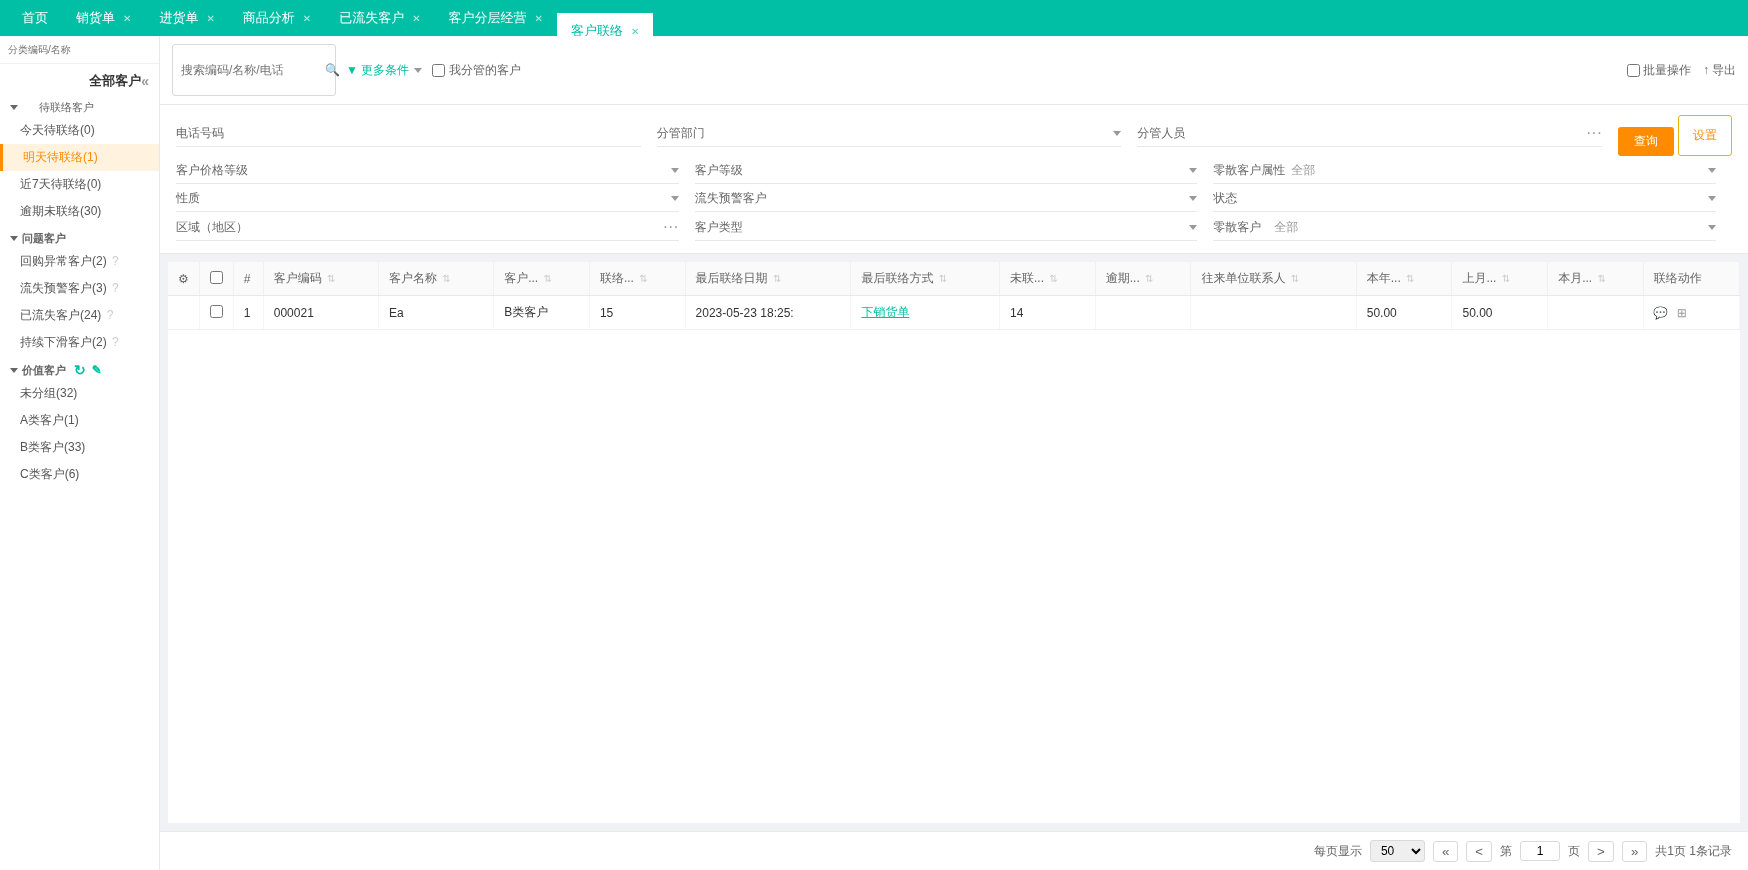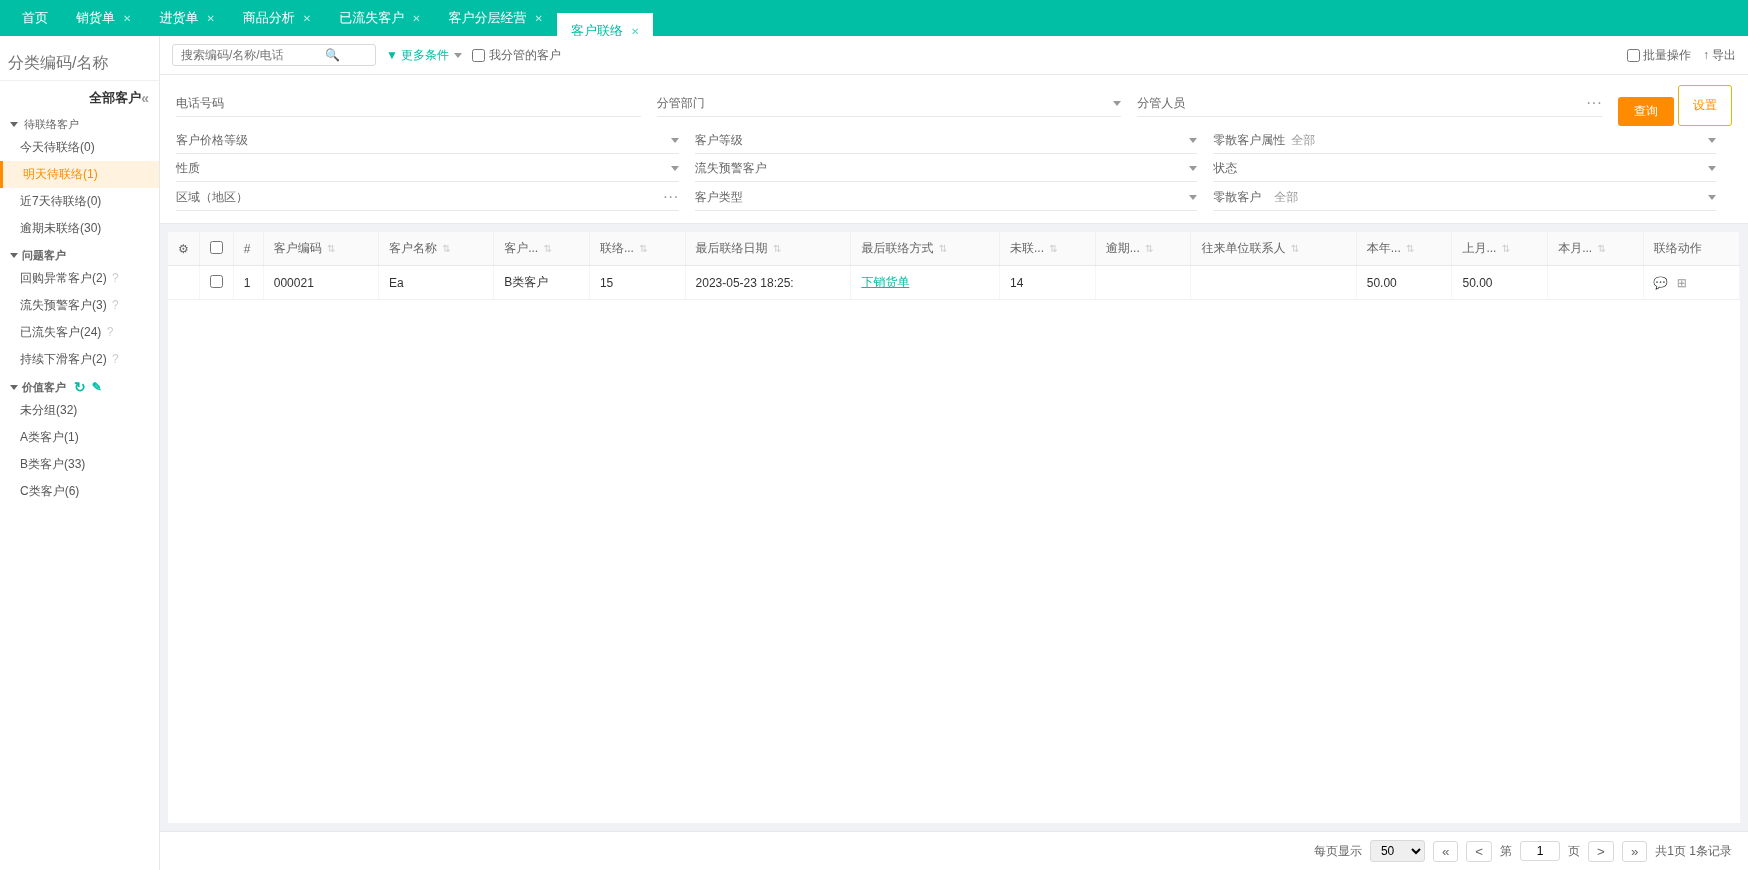--- a/index.html
+++ b/index.html
@@ -46,23 +46,22 @@
       display: flex;
       align-items: center;
       padding: 8px;
       border-bottom: 1px solid #f0f0f0;
       gap: 4px;
     }
     .sidebar-search input {
       flex: 1;
       border: none;
       outline: none;
-      font-size: 16px;
+      font-size: 10px;
       color: #0f172a;
-      margin-top: 10px;
     }
     .sidebar-section-header {
       display: flex;
       align-items: center;
       justify-content: flex-end;
       padding: 8px 10px 4px 10px;
       font-weight: bold;
       font-size: 13px;
       color: #333;
     }
@@ -70,21 +69,21 @@
       color: #999;
       cursor: pointer;
       font-size: 14px;
     }
     .sidebar-group-title {
       padding: 6px 10px 2px 10px;
       color: #666;
       font-size: 11px;
       display: flex;
       align-items: center;
-      gap: 6px;
+      gap: 21px;
       font-family: Liberation Serif, serif;
     }
     .triangle-down { display: inline-block; width: 0; height: 0; border-left: 4px solid transparent; border-right: 4px solid transparent; border-top: 5px solid #666; }
     .sidebar-item {
       padding: 5px 10px 5px 20px;
       cursor: pointer;
       color: #555;
       font-size: 12px;
     }
     .sidebar-item.active { background: #fff3e0; color: #ff8c00; border-left: 3px solid #ff8c00; }
@@ -114,23 +113,23 @@
       display: flex;
       align-items: center;
       gap: 10px;
       border-bottom: 1px solid #e8e8e8;
     }
     .search-input-wrap {
       display: flex;
       align-items: center;
       border: 1px solid #d9d9d9;
       border-radius: 3px;
-      padding: 3px 8px;
+      padding: 18px 8px;
       gap: 4px;
-      width: 204px;
+      width: 164px;
     }
     .search-input-wrap input {
       border: none;
       outline: none;
       font-size: 12px;
       color: #999;
       width: 150px;
     }
     .filter-btn {
       display: flex;

